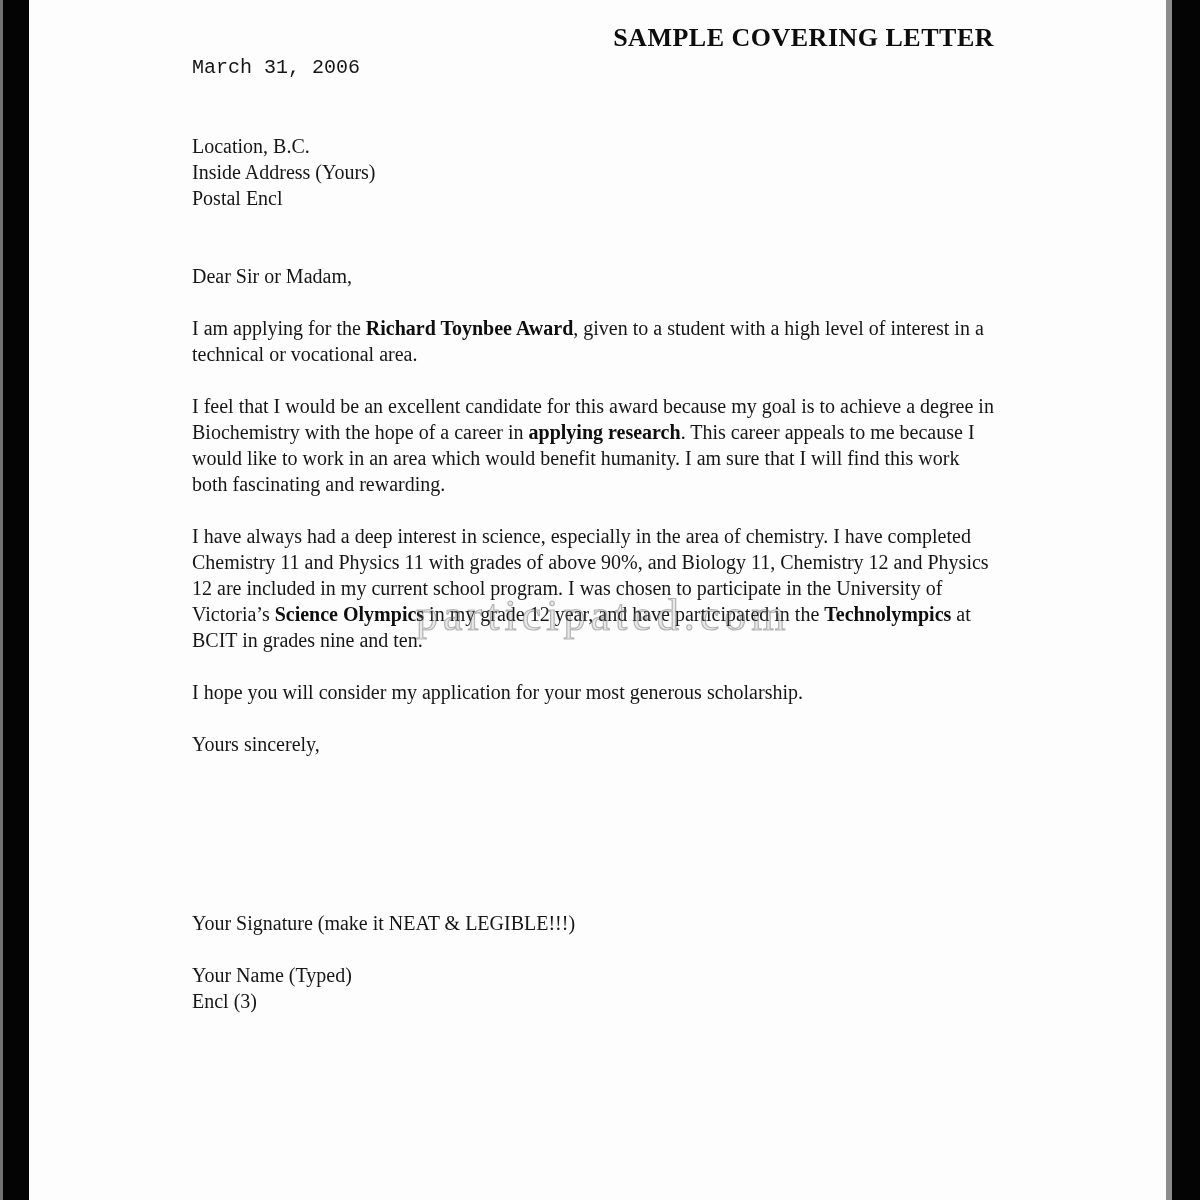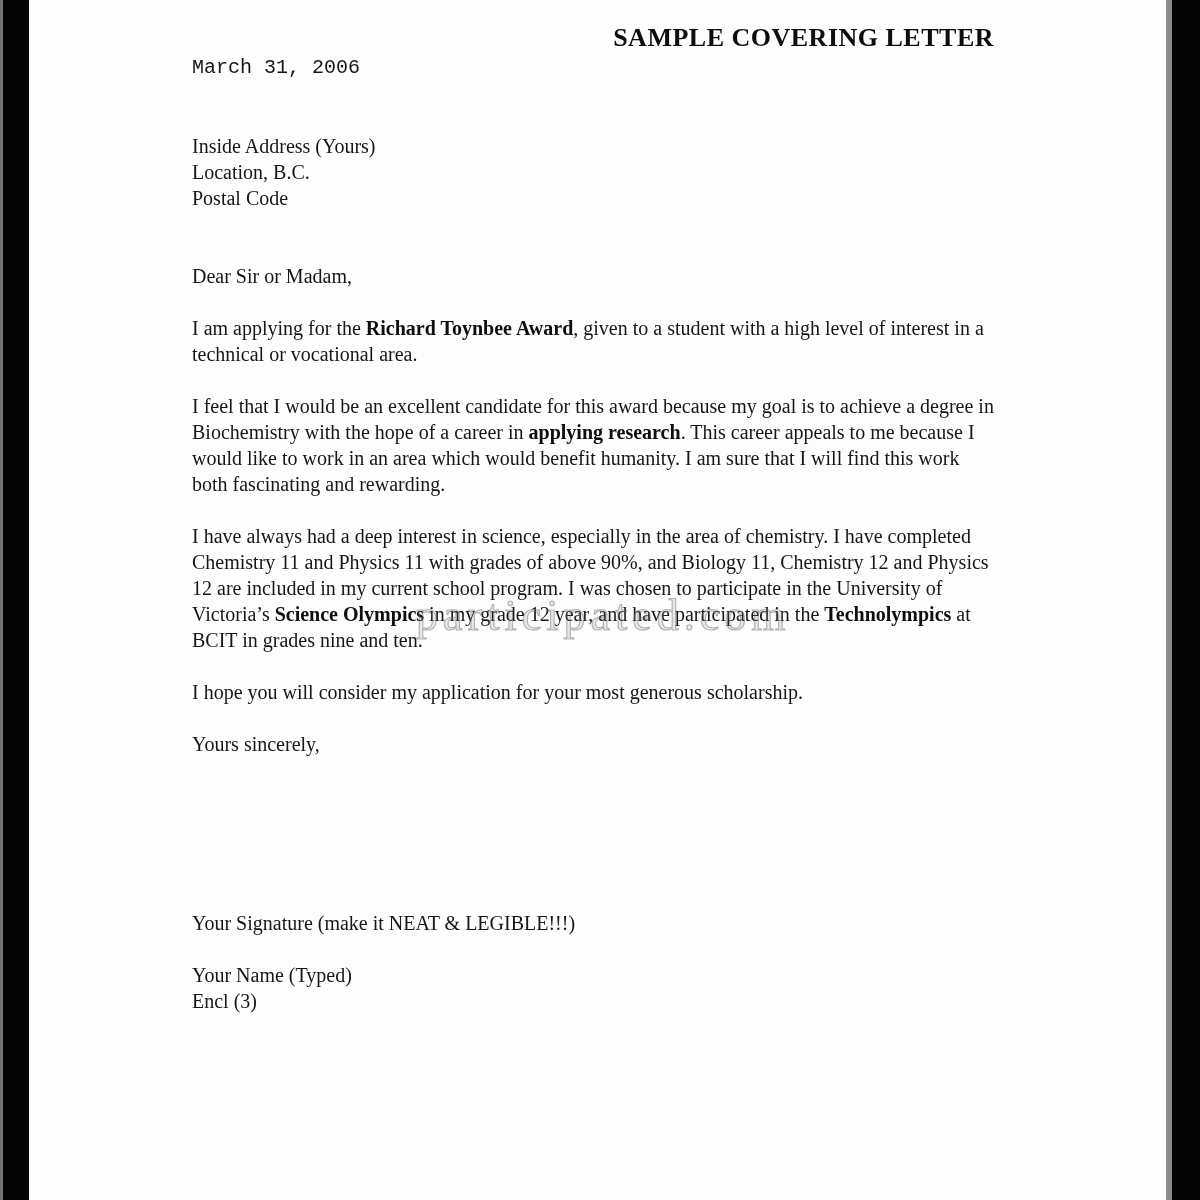--- a/index.html
+++ b/index.html
@@ -67,23 +67,23 @@
 <div class="edge-right-gray"></div>
 <div class="edge-right-black"></div>
 
 <div class="content">
 
   <div class="title">SAMPLE COVERING LETTER</div>
 
   <div class="block gap-2 date">March 31, 2006</div>
 
   <div class="block gap-2">
+    <span class="addr-line">Location, B.C.</span>
     <span class="addr-line">Inside Address (Yours)</span>
-    <span class="addr-line">Location, B.C.</span>
-    <span class="addr-line">Postal Code</span>
+    <span class="addr-line">Postal Encl</span>
   </div>
 
   <div class="block">Dear Sir or Madam,</div>
 
   <div>
       <p class="para"><span>I am applying for the </span><strong>Richard Toynbee Award</strong><span>, given to a student with a high level of interest in a technical or vocational area.</span></p>
       <p class="para"><span>I feel that I would be an excellent candidate for this award because my goal is to achieve a degree in Biochemistry with the hope of a career in </span><strong>applying research</strong><span>. This career appeals to me because I would like to work in an area which would benefit humanity. I am sure that I will find this work both fascinating and rewarding.</span></p>
       <p class="para"><span>I have always had a deep interest in science, especially in the area of chemistry. I have completed Chemistry 11 and Physics 11 with grades of above 90%, and Biology 11, Chemistry 12 and Physics 12 are included in my current school program. I was chosen to participate in the University of Victoria’s </span><strong>Science Olympics</strong><span> in my grade 12 year, and have participated in the </span><strong>Technolympics</strong><span> at BCIT in grades nine and ten.</span></p>
       <p class="para"><span>I hope you will consider my application for your most generous scholarship.</span></p>
     </div>

